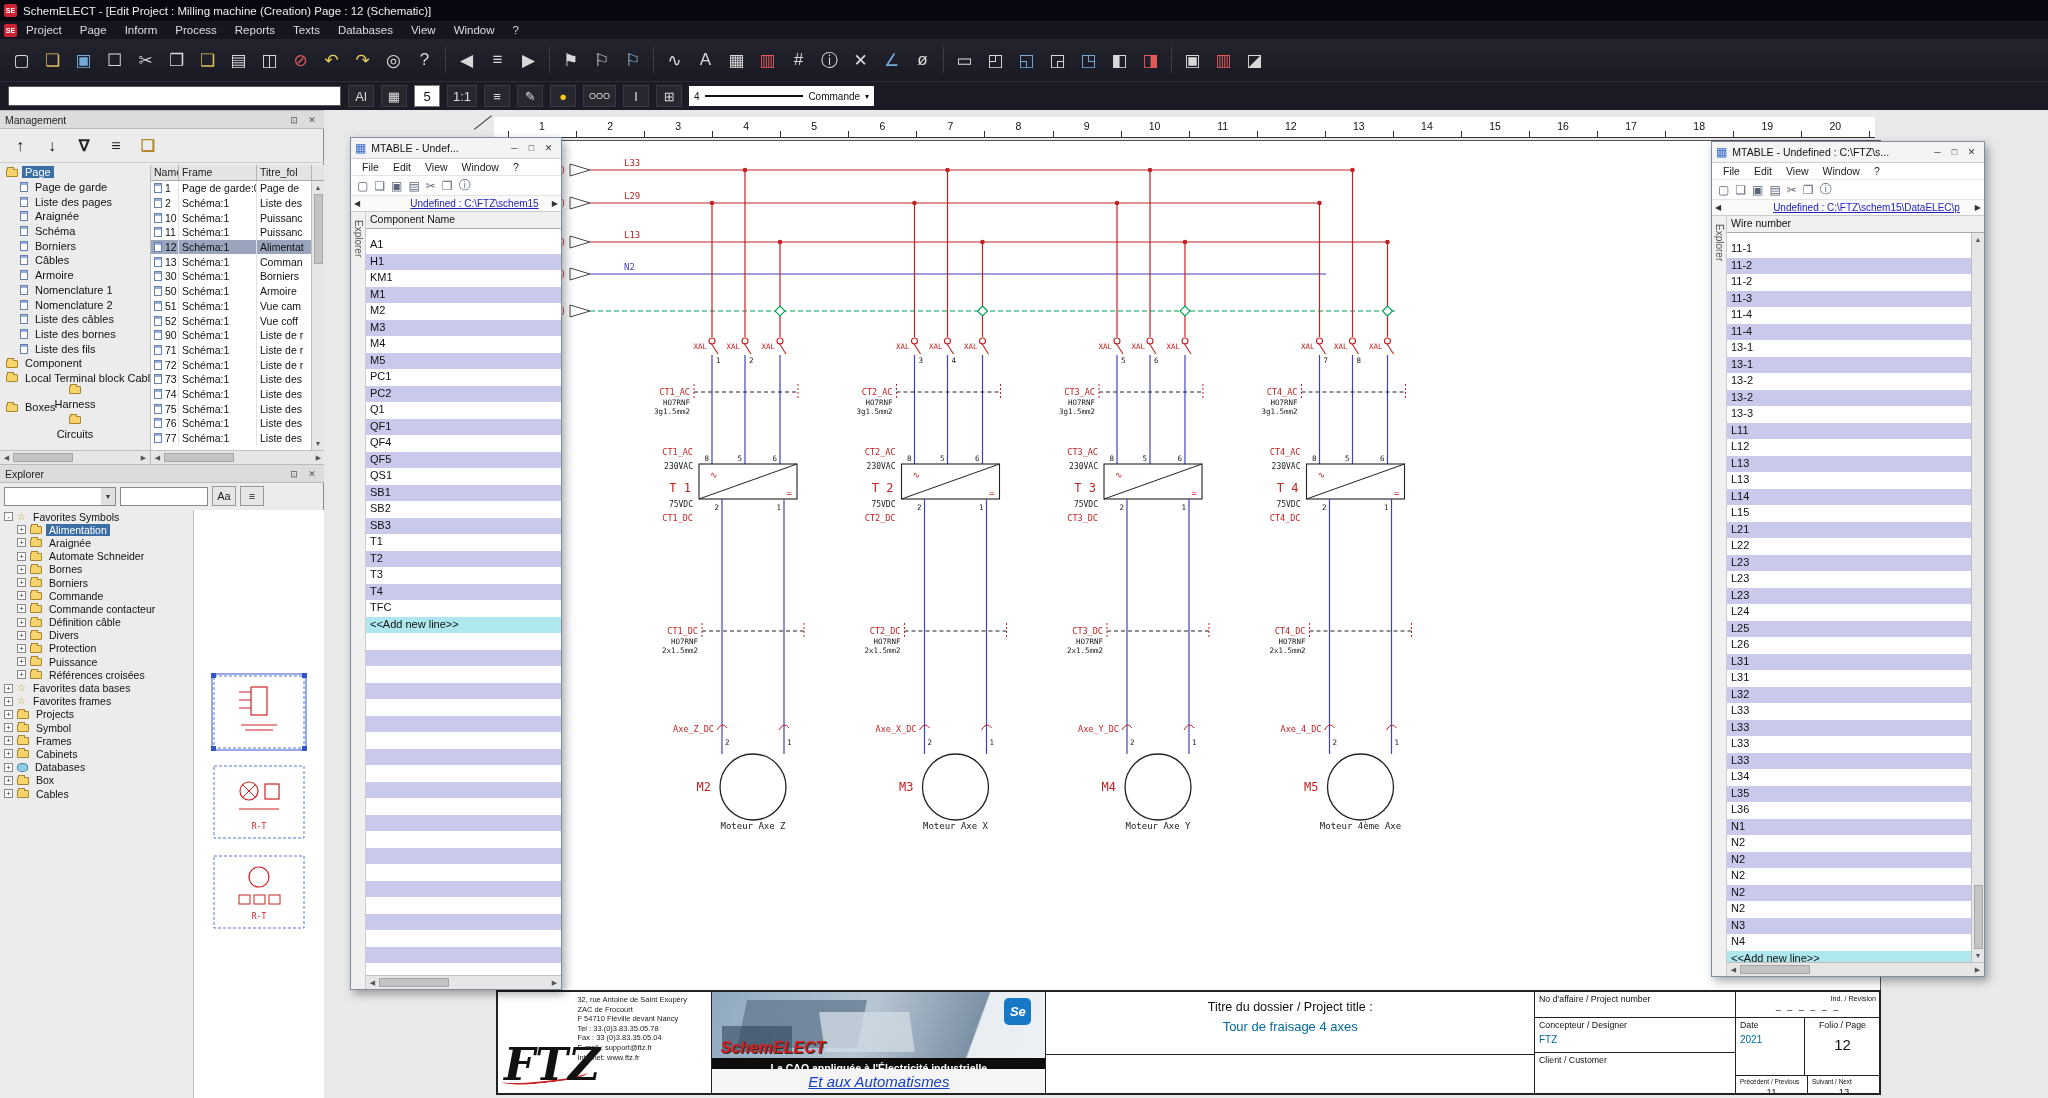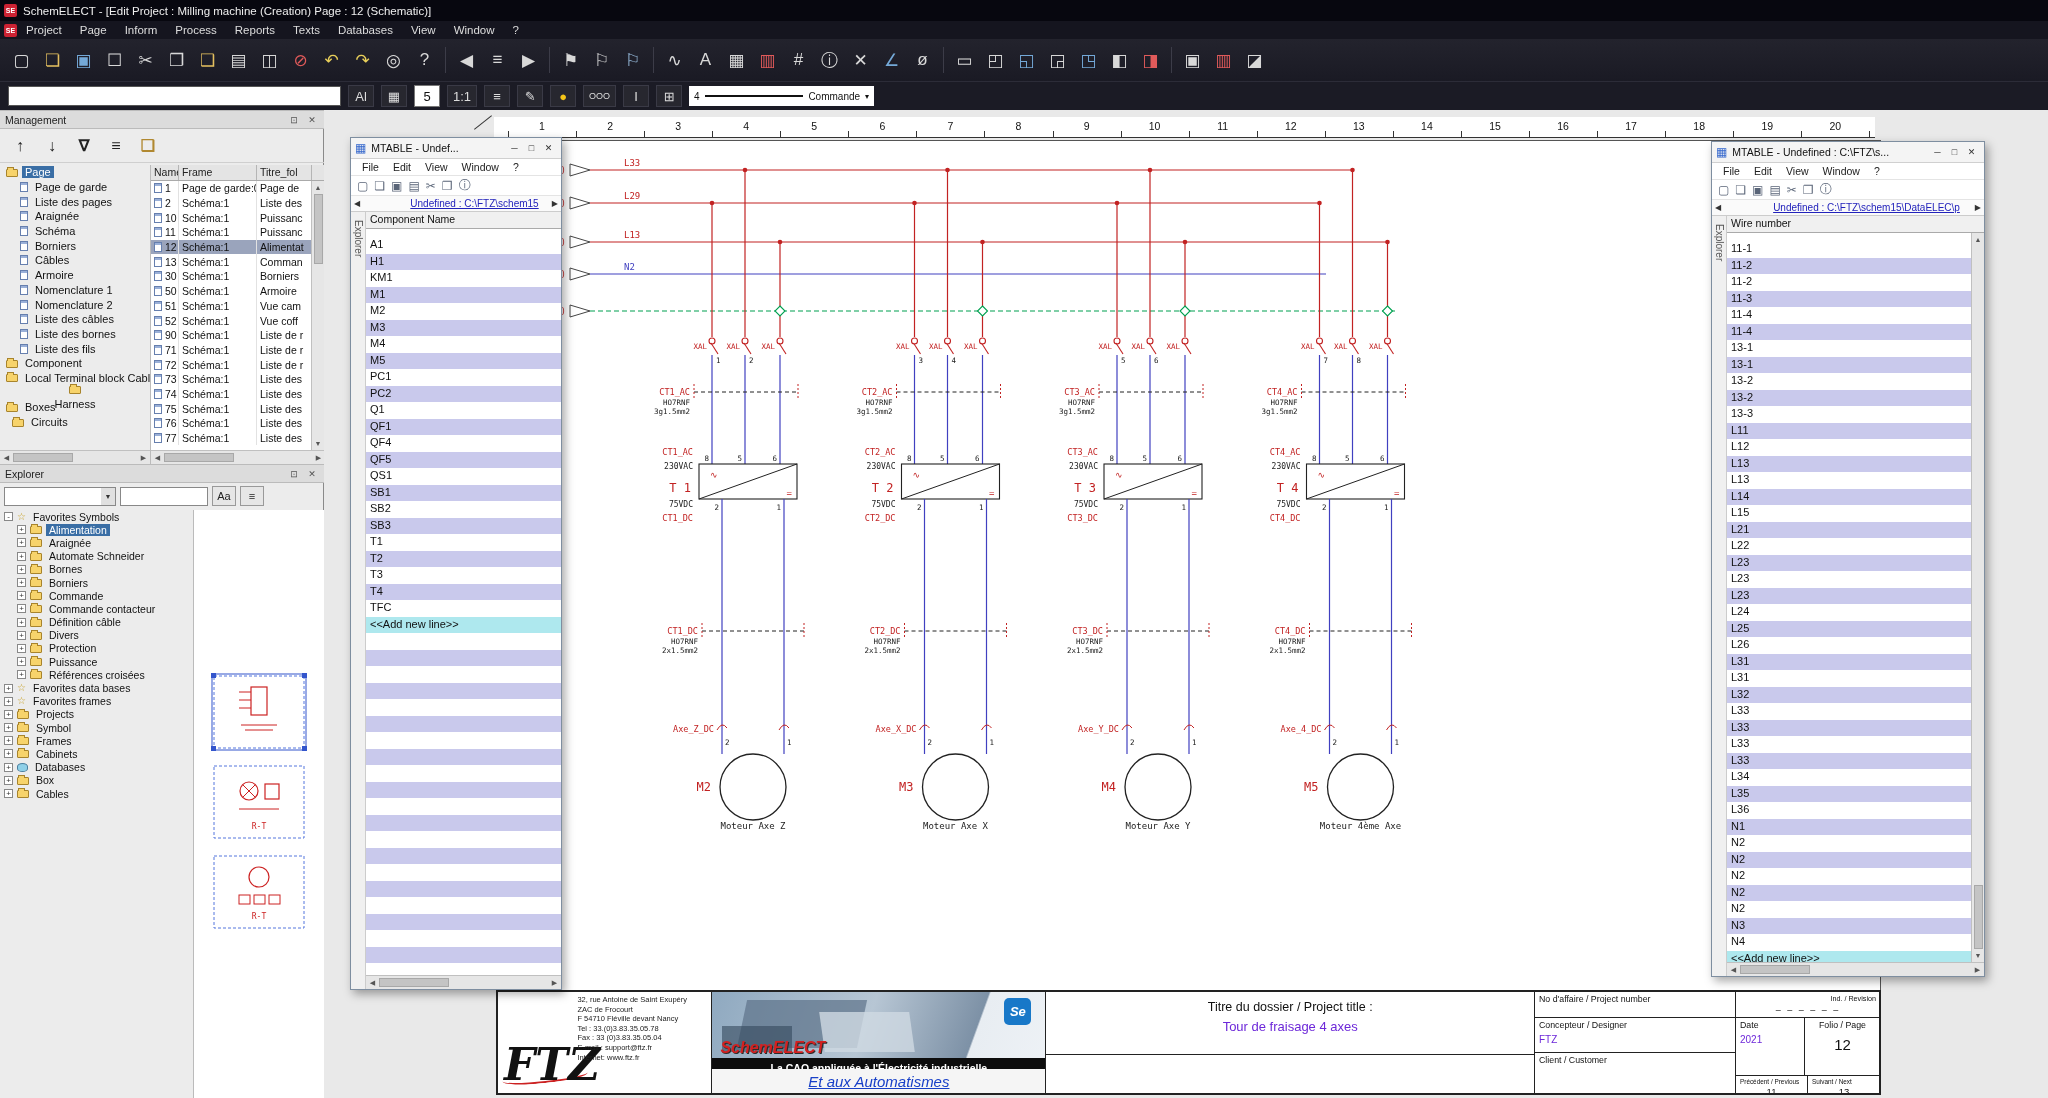--- a/index.html
+++ b/index.html
@@ -80,21 +80,21 @@
   .ph-shape3{position:absolute;left:10px;top:34px;width:70px;height:26px;background:#33475c;opacity:.6;}
   .se-badge{position:absolute;right:14px;top:6px;width:27px;height:27px;background:#1878c8;border-radius:5px;color:#fff;font-style:italic;font-weight:bold;font-size:13px;display:flex;align-items:center;justify-content:center;}
   .brand-name{position:absolute;left:8px;bottom:36px;color:#d42020;font-size:16px;font-weight:bold;font-style:italic;text-shadow:1px 1px 0 #2c2c2c;}
   .brand-strip{position:absolute;left:0;right:0;bottom:16px;height:19px;background:#0d0d0d;color:#fff;font-size:10.5px;font-weight:bold;display:flex;align-items:center;justify-content:center;}
   .brand-sub{position:absolute;left:0;right:0;bottom:0;height:24px;background:#f5f5f5;color:#1840c8;font-size:15px;font-style:italic;text-decoration:underline;display:flex;align-items:center;justify-content:center;}
   .tb-titles{width:490px;}
   .tbt-row1{position:absolute;left:0;top:0;width:100%;height:63px;border-bottom:1px solid #222;text-align:center;}
   .tbt-row2{position:absolute;left:0;top:63px;width:100%;height:42px;text-align:center;}
   .tbt-lab{font-size:12.5px;color:#111;margin-top:8px;}
   .tbt-val{font-size:13px;color:#111;margin-top:5px;}
-  .green{color:#6d28d9;}
+  .green{color:#0369a1;}
   .tb-info{width:345px;border-right:none;font-size:9px;}
   .i-cell{position:absolute;border-right:1px solid #222;border-bottom:1px solid #222;padding:2px 4px;overflow:hidden;}
   .i-lab{font-size:8.8px;color:#111;}
   .i-val-g{font-size:10px;margin-top:4px;}
   .i-dash{font-size:9px;text-align:center;margin-top:2px;letter-spacing:2px;color:#111;}
   .i-rev{font-size:7.2px;text-align:right;color:#111;}
   .i-folio-num{font-size:15px;text-align:center;margin-top:6px;color:#111;}
   .i-mini-lab{font-size:6.4px;color:#111;}
   .i-mini-val{font-size:9.5px;text-align:center;margin-top:1px;color:#111;}
 
@@ -287,21 +287,21 @@
           <span class="lbl">Local Terminal block Cables</span>
         </div>
         <div class="mg-tree-row" style="padding-left: 0; flex-direction: column;">
           <span class="folder-ico"></span>
           <span class="lbl">Harness</span>
         </div>
         <div class="mg-tree-row" style="padding-left: 6px;">
           <span class="folder-ico"></span>
           <span class="lbl">Boxes</span>
         </div>
-        <div class="mg-tree-row" style="padding-left: 12px;">
+        <div class="mg-tree-row" style="padding-left: 0; flex-direction: column;">
           <span class="folder-ico"></span>
           <span class="lbl">Circuits</span>
         </div>
       </div>
       <div class="hscroll" style="left: 0px; bottom: 634px; width: 150px;">
         <span class="sc-btn">◀</span>
         <div class="sc-thumb" style="width: 60px; height: 9px;"></div>
         <span class="sc-btn" style="margin-left: auto;">▶</span>
       </div>
       <div class="mg-table">

